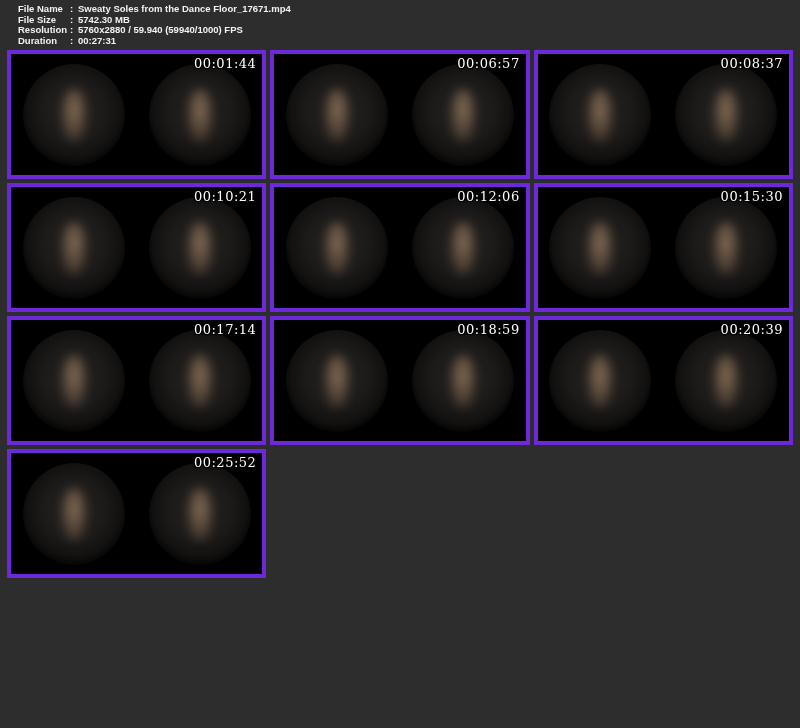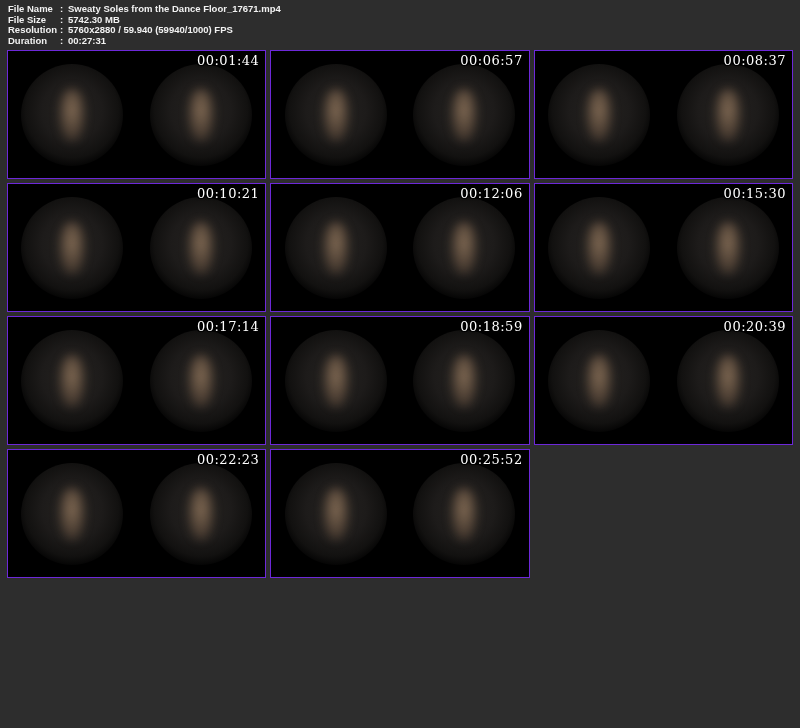--- a/index.html
+++ b/index.html
@@ -11,20 +11,21 @@
     overflow: hidden;
     font-family: "Liberation Sans", sans-serif;
   }
   
   .meta-header {
     padding: 4px 0 3px 8px;
     color: #f2f2f2;
     font-size: 9.5px;
     font-weight: bold;
     line-height: 10.5px;
+    margin-left: 10px;
   }
   .meta-row { white-space: nowrap; }
   .meta-label {
     display: inline-block;
     width: 52px;
   }
   .meta-colon {
     display: inline-block;
     width: 8px;
   }
@@ -32,21 +33,21 @@
   .grid {
     display: grid;
     grid-template-columns: repeat(3, 1fr);
     grid-auto-rows: 129px;
     gap: 4px;
     padding: 1px 7px 8px 7px;
   }
   .cell {
     position: relative;
     background: #000;
-    border: 1px solid #6d28d9;
+    border: 4px solid #6d28d9;
     display: flex;
     align-items: center;
     justify-content: center;
     overflow: hidden;
   }
   .timestamp {
     position: absolute;
     top: 2px;
     right: 6px;
     z-index: 3;
@@ -230,33 +231,20 @@
           <div class="subject-blur"></div>
         </div>
       </div>
       <div class="eye">
         <div class="vignette">
           <div class="subject-blur"></div>
         </div>
       </div>
     </div>
 
-    <div class="cell">
-      <span class="timestamp">00:22:23</span>
-      <div class="eye">
-        <div class="vignette">
-          <div class="subject-blur"></div>
-        </div>
-      </div>
-      <div class="eye">
-        <div class="vignette">
-          <div class="subject-blur"></div>
-        </div>
-      </div>
-    </div>
 
 
     <div class="cell">
       <span class="timestamp">00:25:52</span>
       <div class="eye">
         <div class="vignette">
           <div class="subject-blur"></div>
         </div>
       </div>
       <div class="eye">

